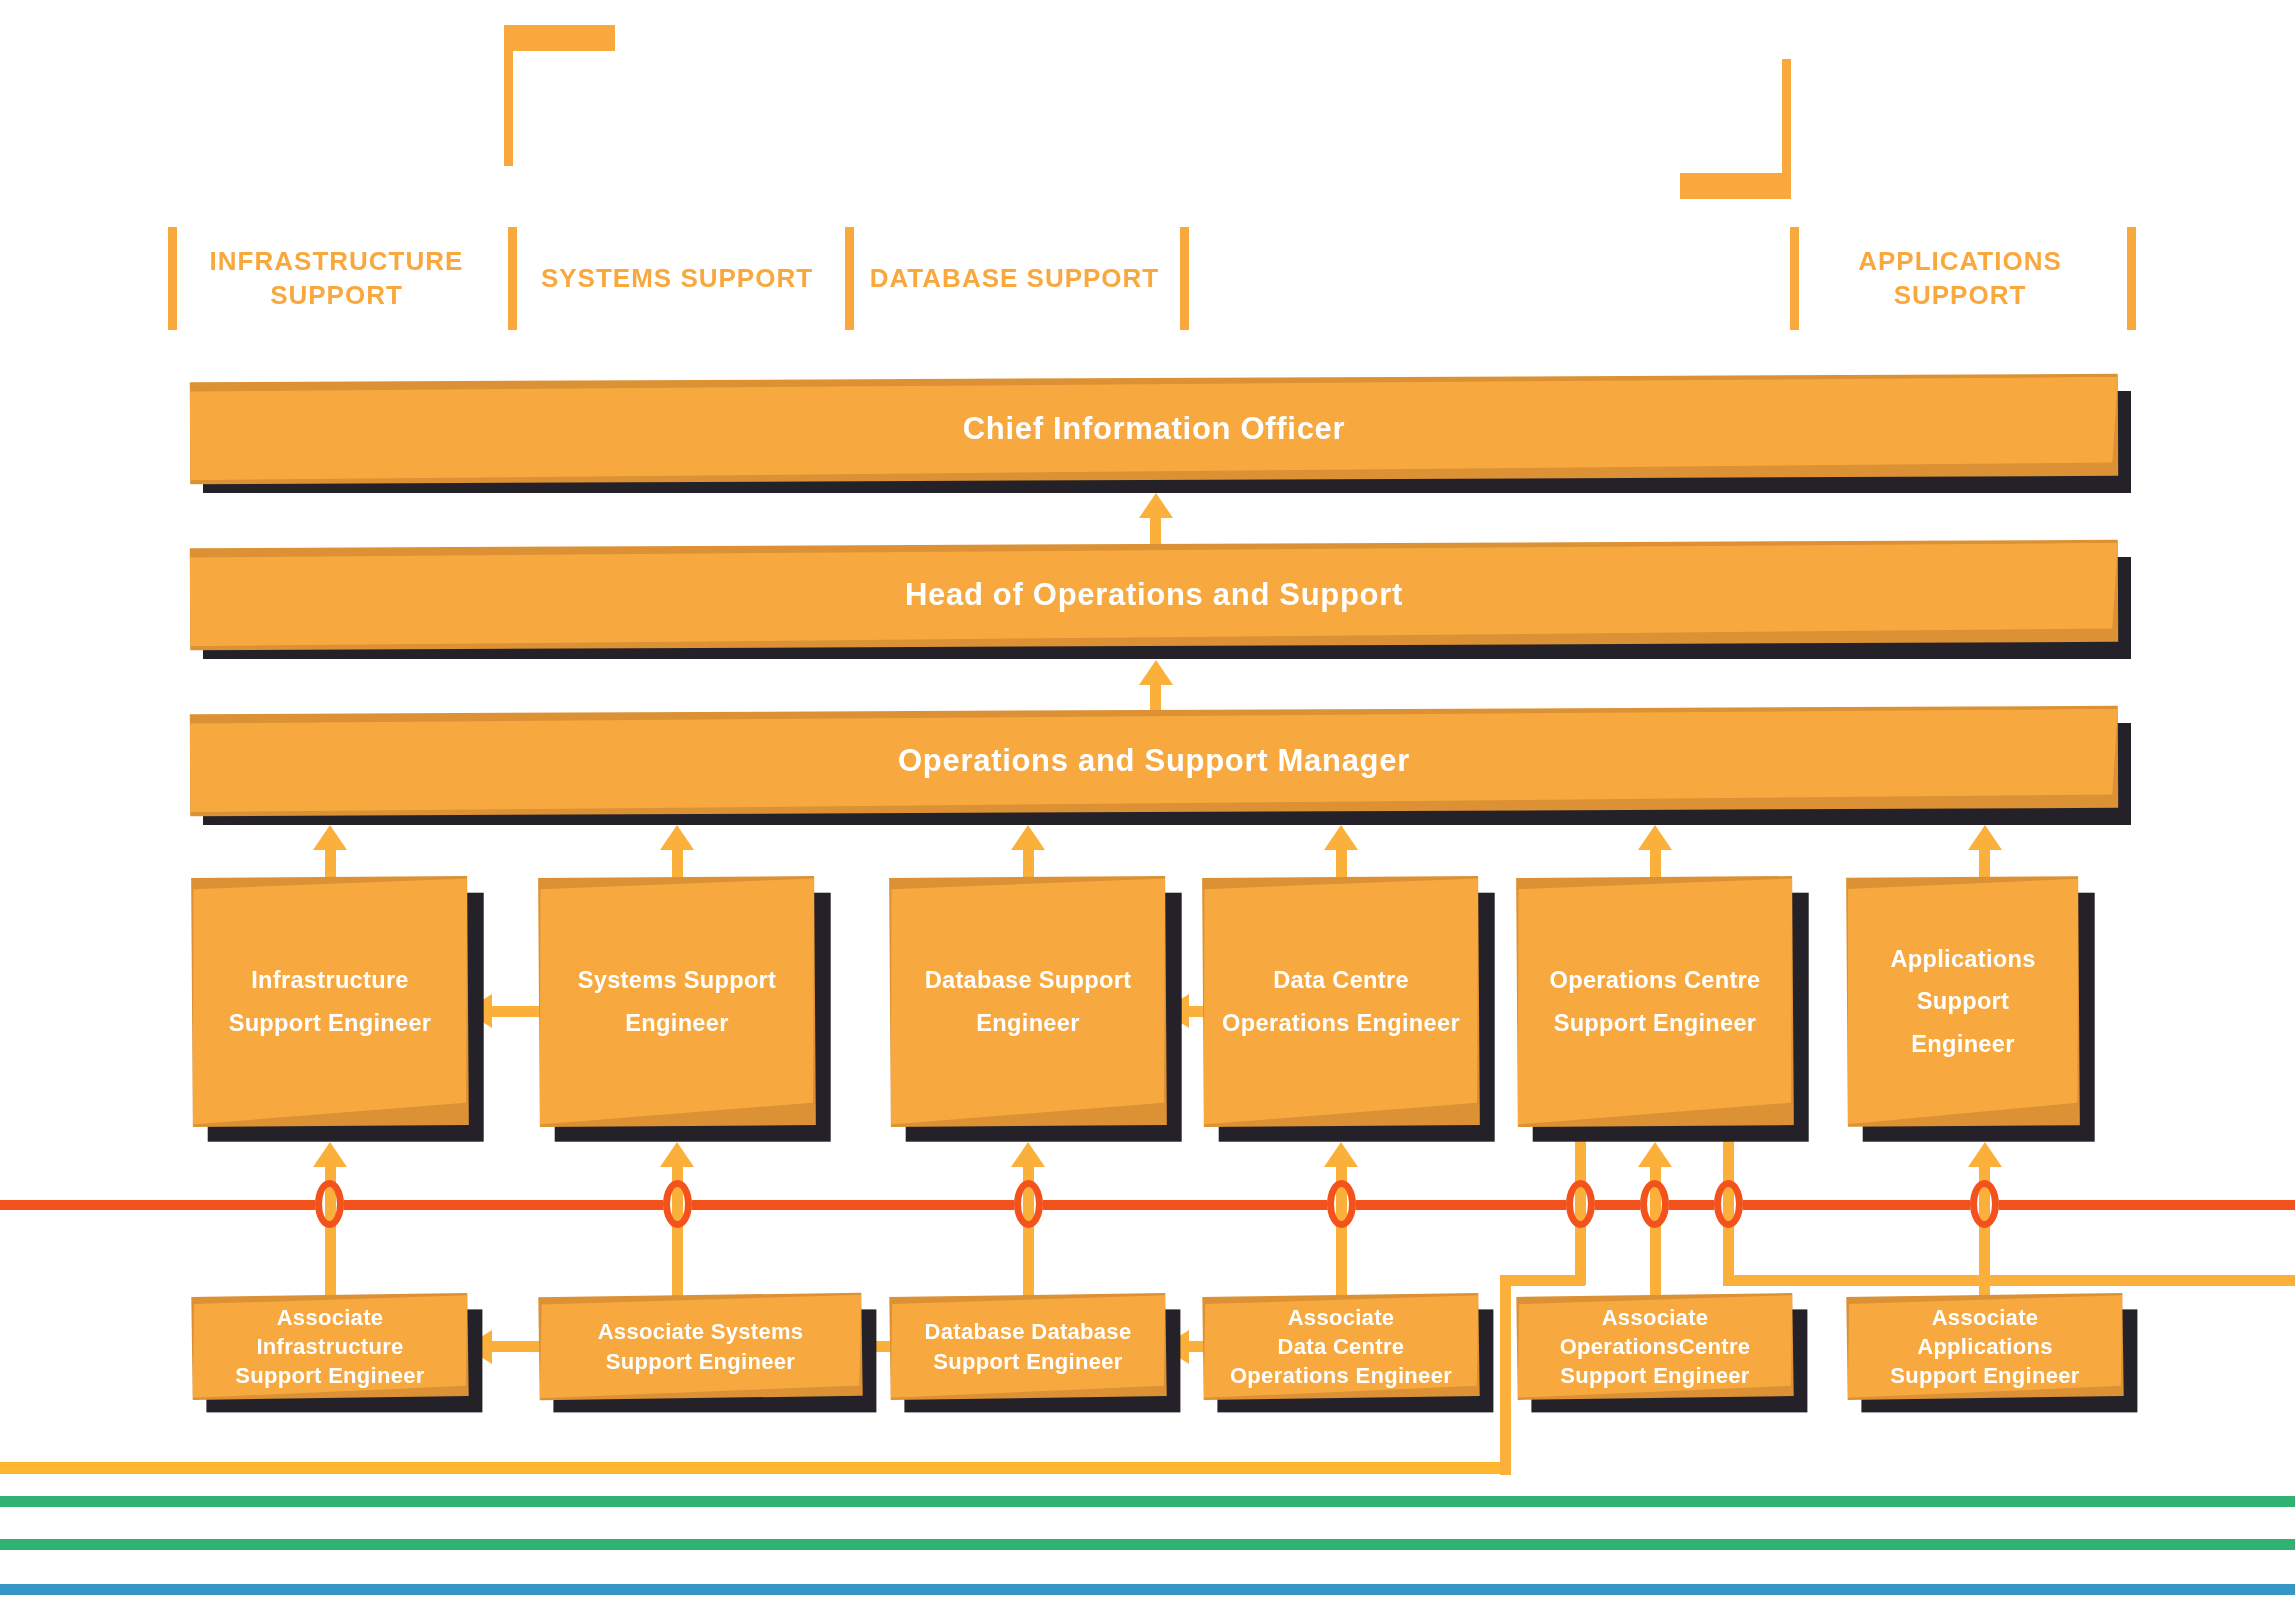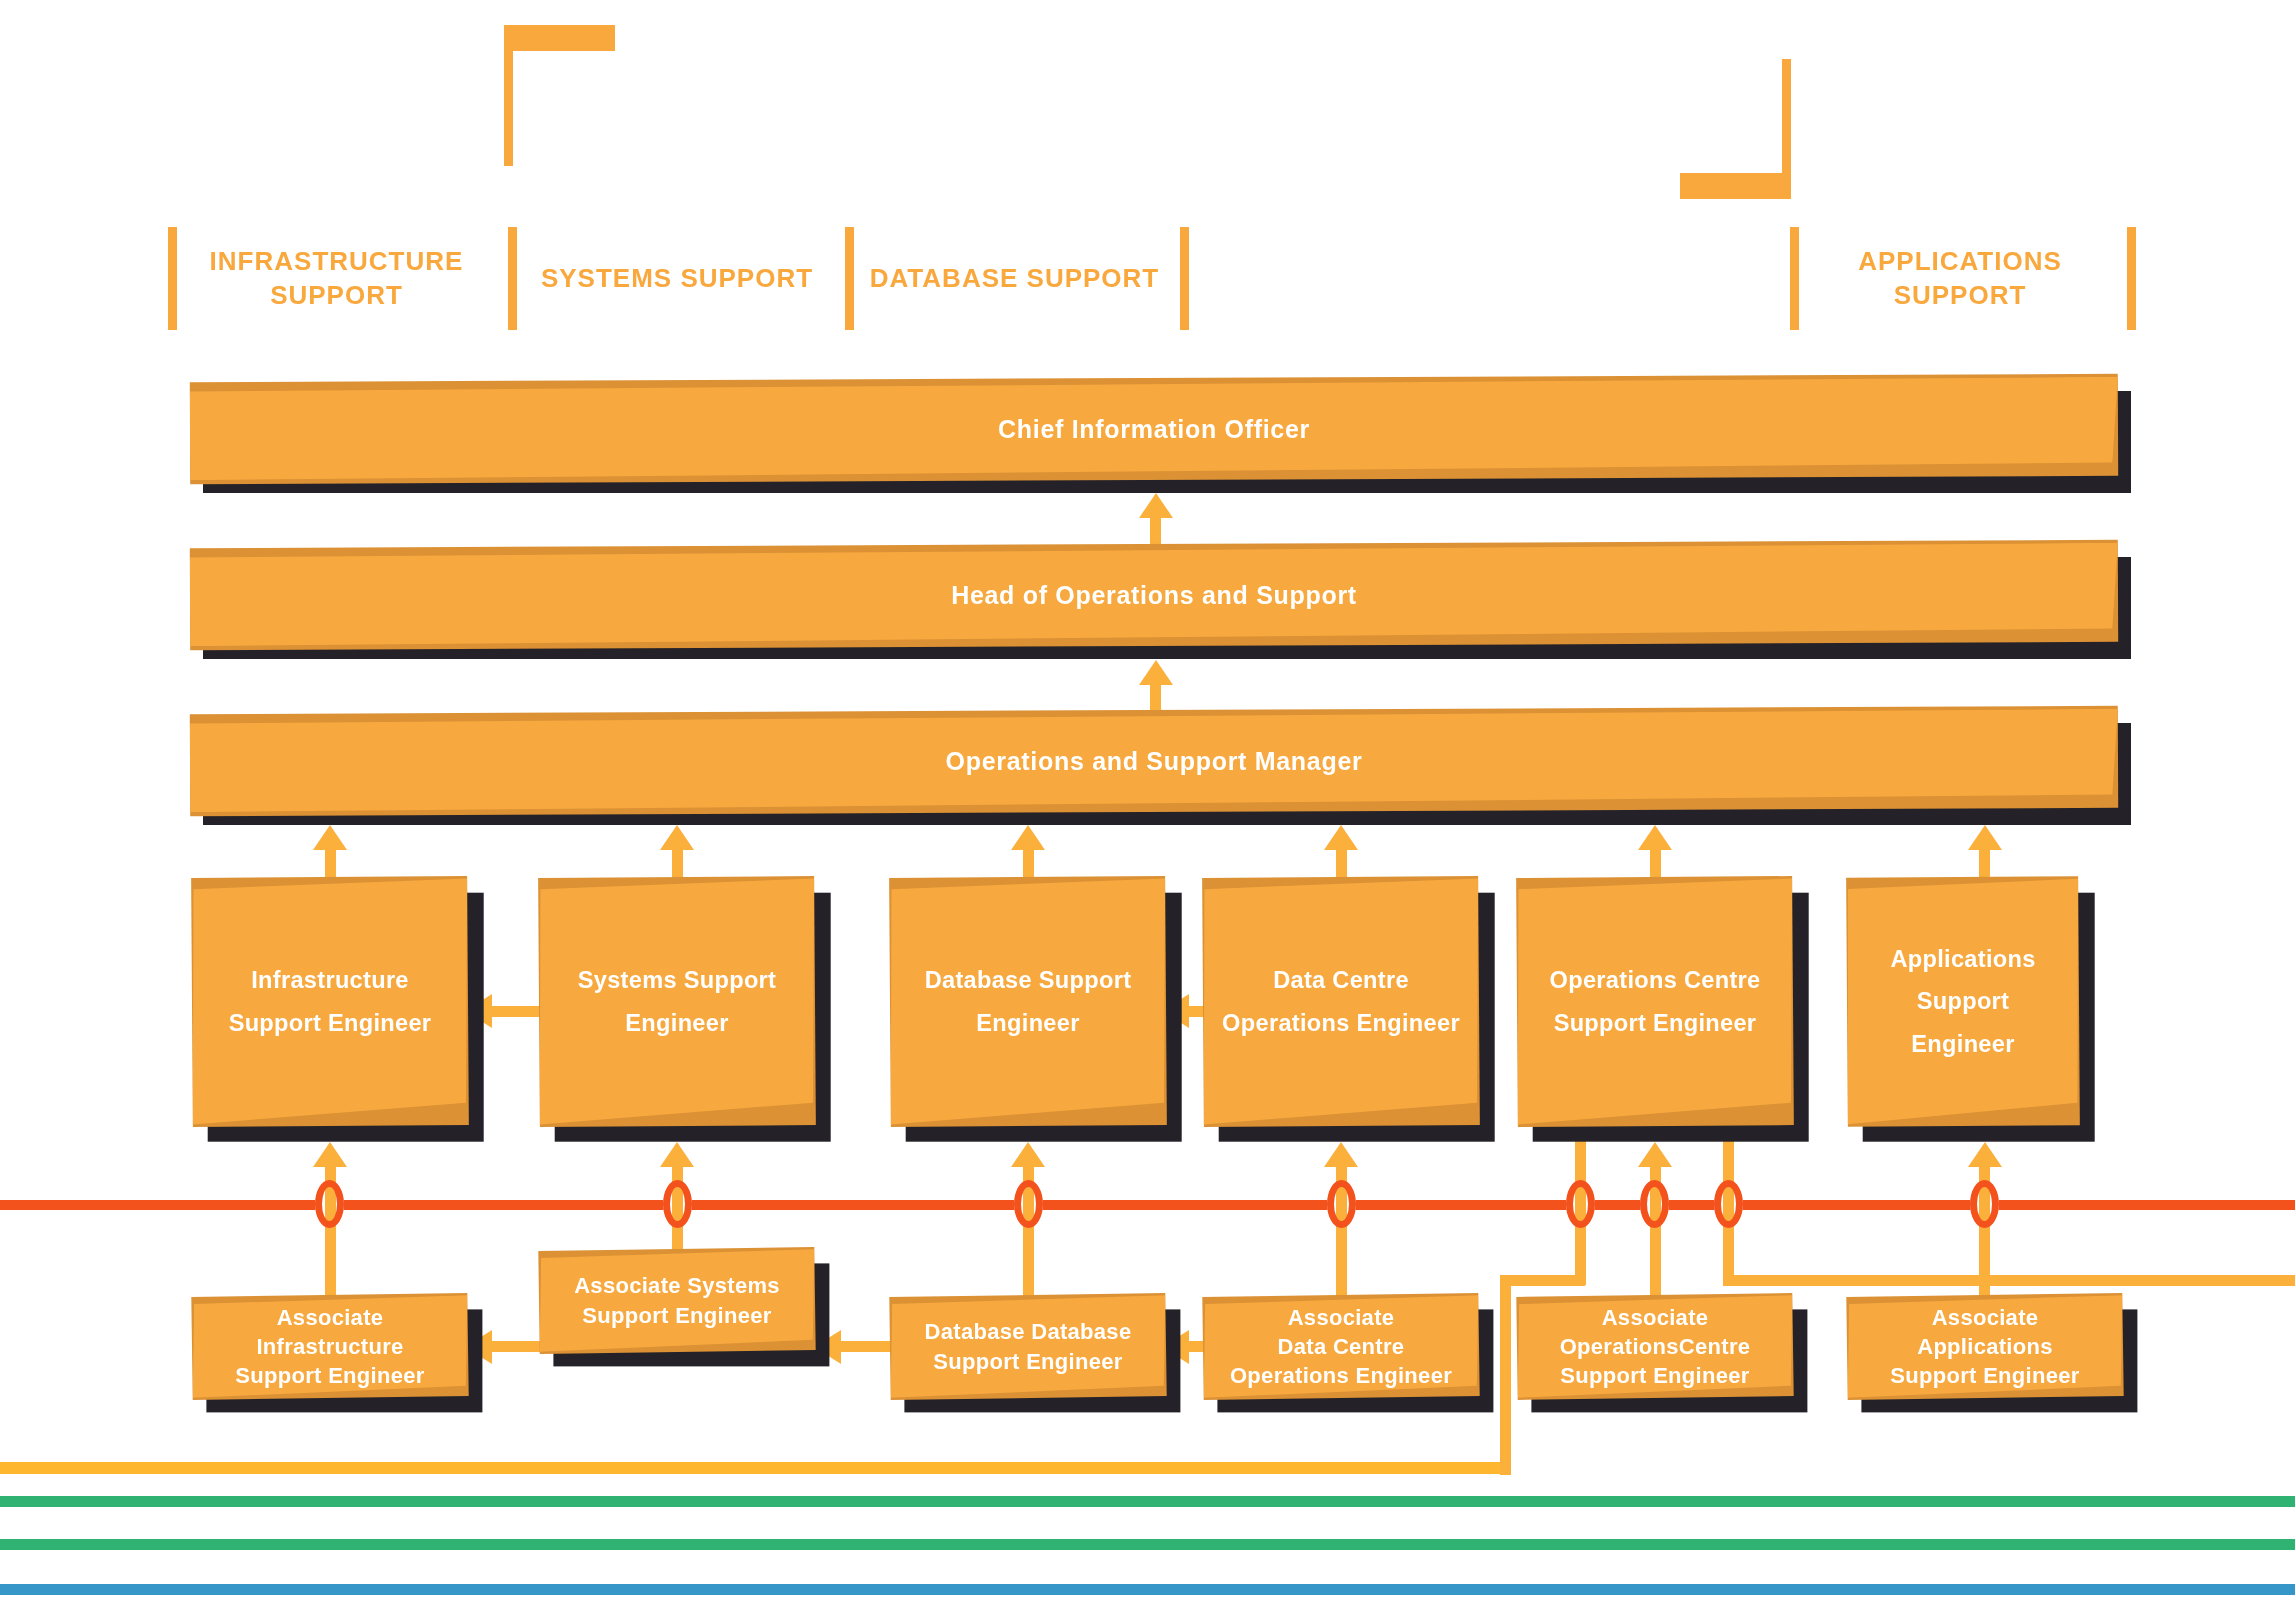--- a/index.html
+++ b/index.html
@@ -39,21 +39,21 @@
   .bar .nshadow{transform:translate(13px,13px);}
   .bar .nface{transform:rotate(-0.25deg);}
   .bar .nface::after{clip-path:polygon(0 9%,100% 3%,99.7% 87%,0 96%);}
   .mid .nface{transform:rotate(-0.4deg);}
   .mid .nface::after{clip-path:polygon(0.8% 4.5%,100% 1%,99% 91%,0 99%);}
   .assoc .nshadow{transform:translate(14.4px,14.4px);}
   .assoc .nface{transform:rotate(-0.8deg);}
   .assoc .nface::after{clip-path:polygon(1% 7%,100% 2%,99% 90%,0 98%);}
   .nlabel{position:absolute;inset:0;display:flex;flex-direction:column;align-items:center;
     justify-content:center;text-align:center;color:#ffffff;font-weight:800;z-index:2;}
-  .bar .nlabel{font-size:25px;letter-spacing:0.7px;}
+  .bar .nlabel{font-size:31px;letter-spacing:0.7px;}
   .mid .nlabel{font-size:23.6px;line-height:1.8;letter-spacing:0.3px;}
   .assoc .nlabel{font-size:22px;line-height:1.32;letter-spacing:0.3px;}
   .nlabel span:empty{display:none;}
 
   
   .conn{position:absolute;background:var(--yellow);z-index:3;}
   .head-up{position:absolute;width:0;height:0;z-index:3;
     border-left:17px solid transparent;border-right:17px solid transparent;
     border-bottom:25px solid var(--yellow);}
   .head-left{position:absolute;width:0;height:0;z-index:3;
@@ -235,21 +235,21 @@
 
   <div class="node assoc" style="left:192px;top:1295px;width:276px;height:103px;">
     <div class="nshadow"></div>
     <div class="nface"></div>
     <div class="nlabel">
         <span>Associate</span>
         <span>Infrastructure</span>
         <span>Support Engineer</span>
       </div>
   </div>
-  <div class="node assoc" style="left:539px;top:1249px;width:276px;height:103px;">
+  <div class="node assoc" style="left:539px;top:1295px;width:323px;height:103px;">
     <div class="nshadow"></div>
     <div class="nface"></div>
     <div class="nlabel">
         <span>Associate Systems</span>
         <span>Support Engineer</span>
       </div>
   </div>
   <div class="node assoc" style="left:890px;top:1295px;width:276px;height:103px;">
     <div class="nshadow"></div>
     <div class="nface"></div>

